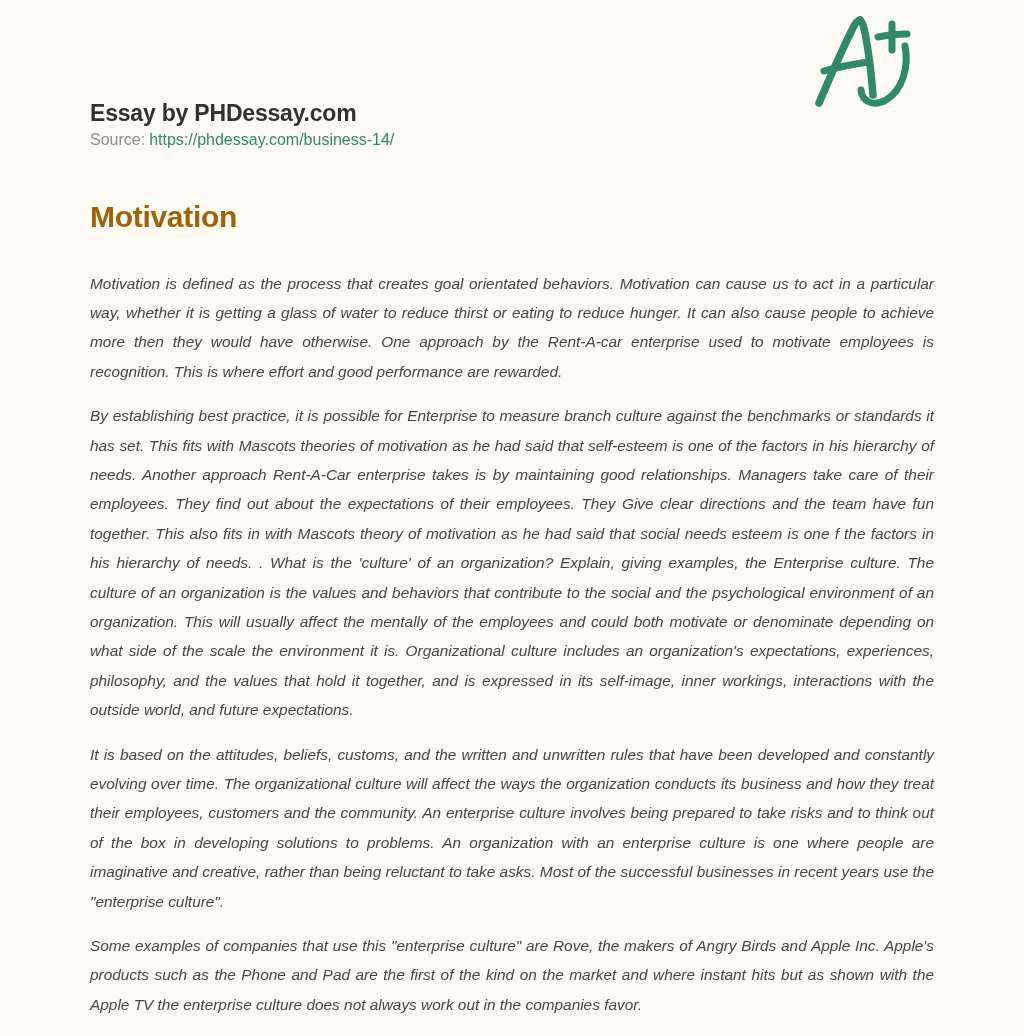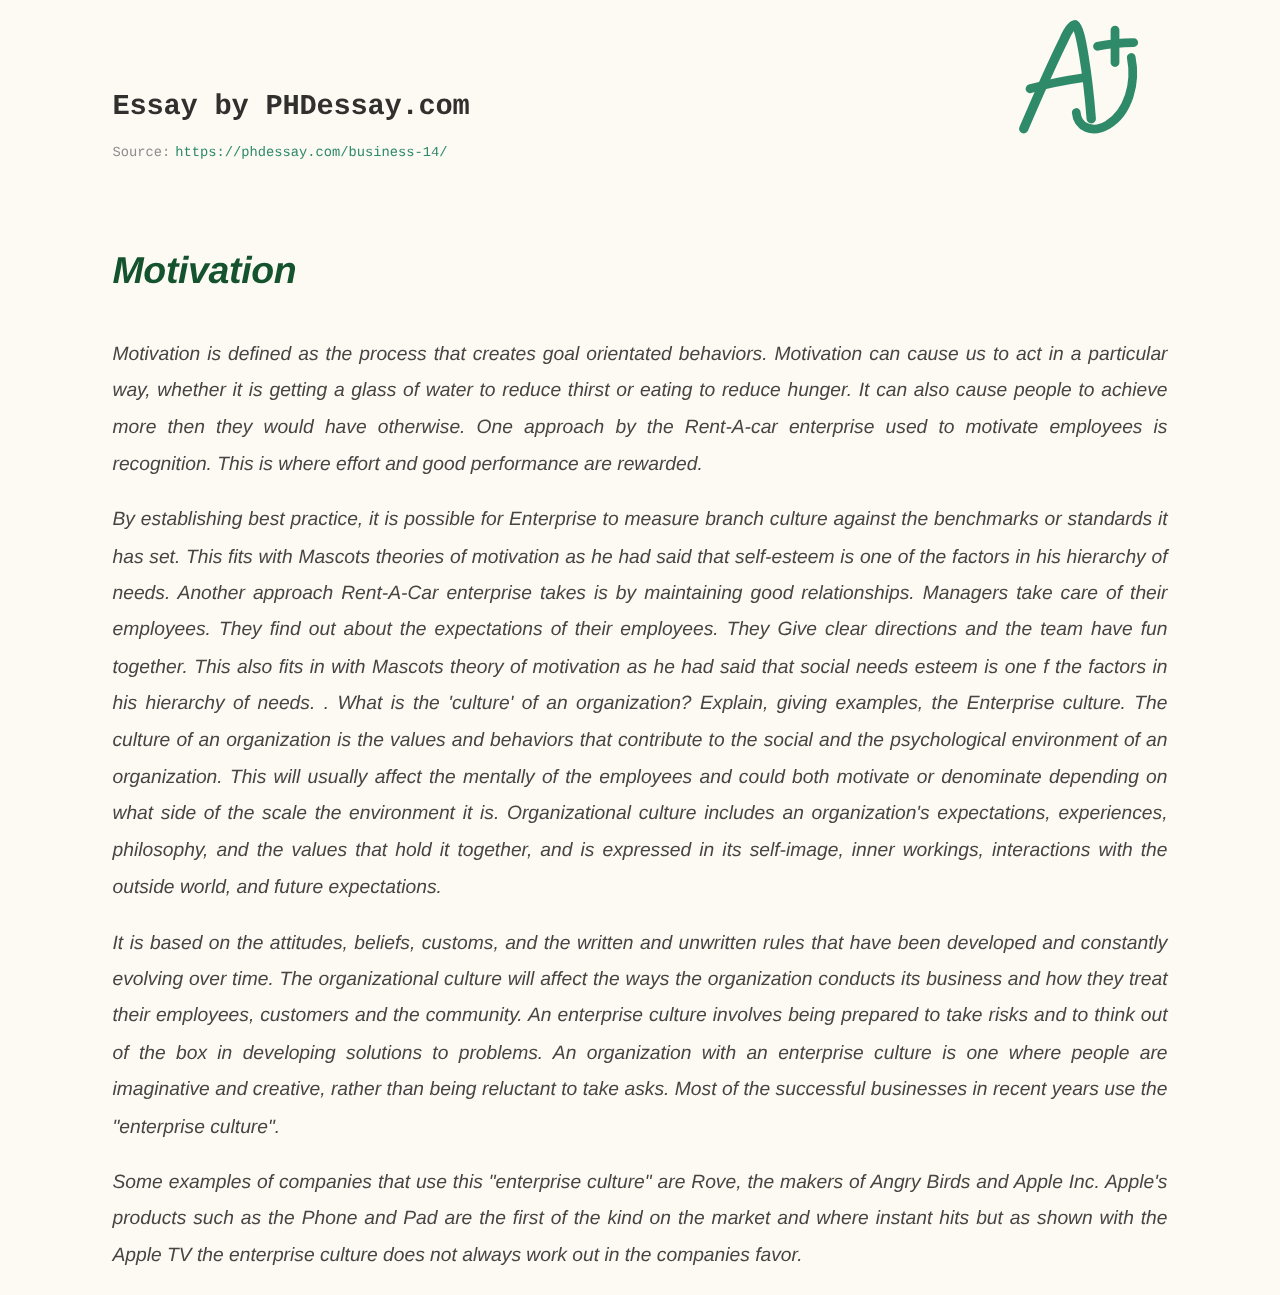--- a/index.html
+++ b/index.html
@@ -21,35 +21,34 @@
   .page {
     width: 1024px;
     height: 1036px;
     padding: 0;
     position: relative;
   }
 
   
   .header {
     position: relative;
-    padding: 72px 90px 0 90px;
+    padding: 100px 90px 0 90px;
     height: 200px;
-    font-family: Liberation Mono, monospace;
   }
   .brand-title {
     font-size: 23px;
     font-weight: bold;
     letter-spacing: -0.2px;
     color: #32302e;
     margin: 0;
     line-height: 1.2;
   }
   .source-line {
-    margin-top: 16px;
-    font-size: 11px;
+    margin-top: 2px;
+    font-size: 16px;
     color: #8d8d8d;
     line-height: 1.3;
     white-space: nowrap;
   }
   .source-label {
     color: #8d8d8d;
   }
   .source-url {
     color: #2d8a6c;
     text-decoration: none;
@@ -66,25 +65,24 @@
   }
   .logo svg { display: block; width: 110px; height: 100px; }
 
   
   .article {
     padding: 0 90px;
   }
   .article-title {
     font-size: 30px;
     font-weight: bold;
-    color: #14532d;
+    color: #a16207;
     letter-spacing: -0.3px;
     margin: 0 0 34px 0;
     line-height: 1.15;
-    font-style: italic;
   }
   .article-body p {
     font-size: 15.4px;
     line-height: 29.4px;
     text-align: justify;
     color: #474543;
     margin: 0 0 15px 0;
     -webkit-hyphens: none;
     hyphens: none;
     font-style: italic;

